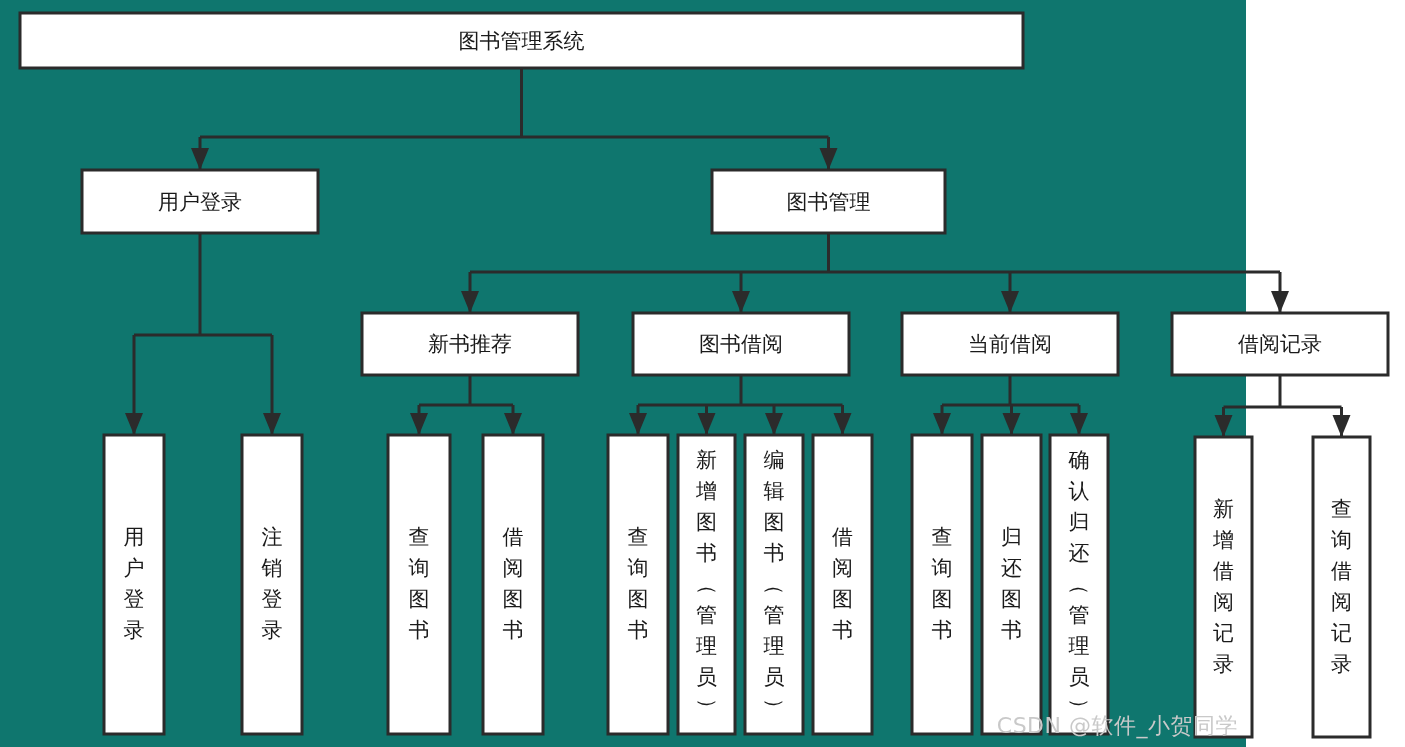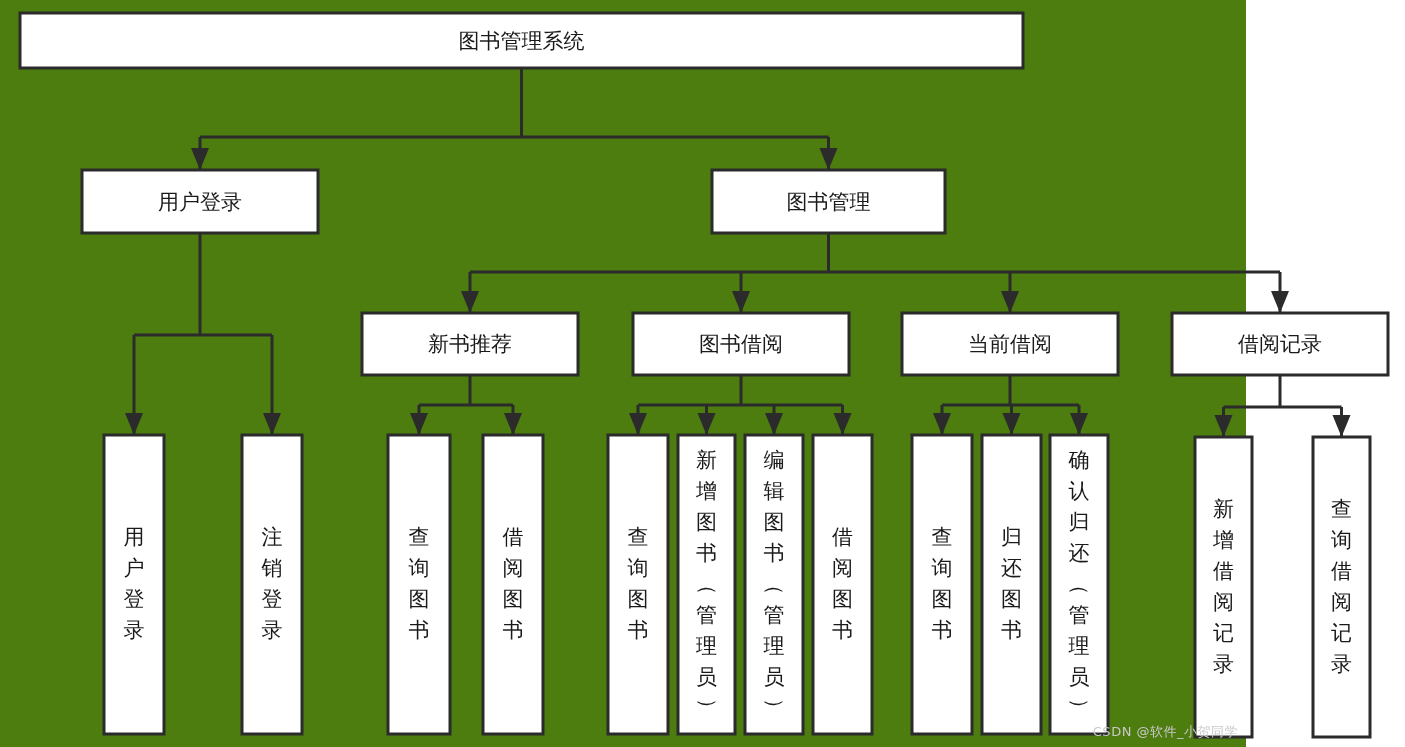--- a/index.html
+++ b/index.html
@@ -11,21 +11,21 @@
   body {
     width: 1405px;
     height: 747px;
     overflow: hidden;
     font-family: "DejaVu Sans", "Liberation Sans", sans-serif;
   }
   #diagram-root {
     position: relative;
     width: 1246px;
     height: 747px;
-    background: #4d7c0f;
+    background: #0f766e;
   }
   svg.diagram-canvas {
     position: absolute;
     top: 0;
     left: 0;
     width: 1405px;
     height: 747px;
     display: block;
   }
   .node-box {
@@ -55,21 +55,21 @@
   }
   .arrow-head {
     fill: #2b2b2b;
     stroke: none;
   }
   .watermark-text {
     position: absolute;
     right: 8px;
     bottom: 6px;
     font-family: "DejaVu Sans", "Liberation Sans", sans-serif;
-    font-size: 13px;
+    font-size: 22px;
     color: #c9c9c9;
     white-space: nowrap;
     letter-spacing: 0.5px;
     user-select: none;
   }
 </style>
 </head>
 <body>
 
 <div id="diagram-root">

